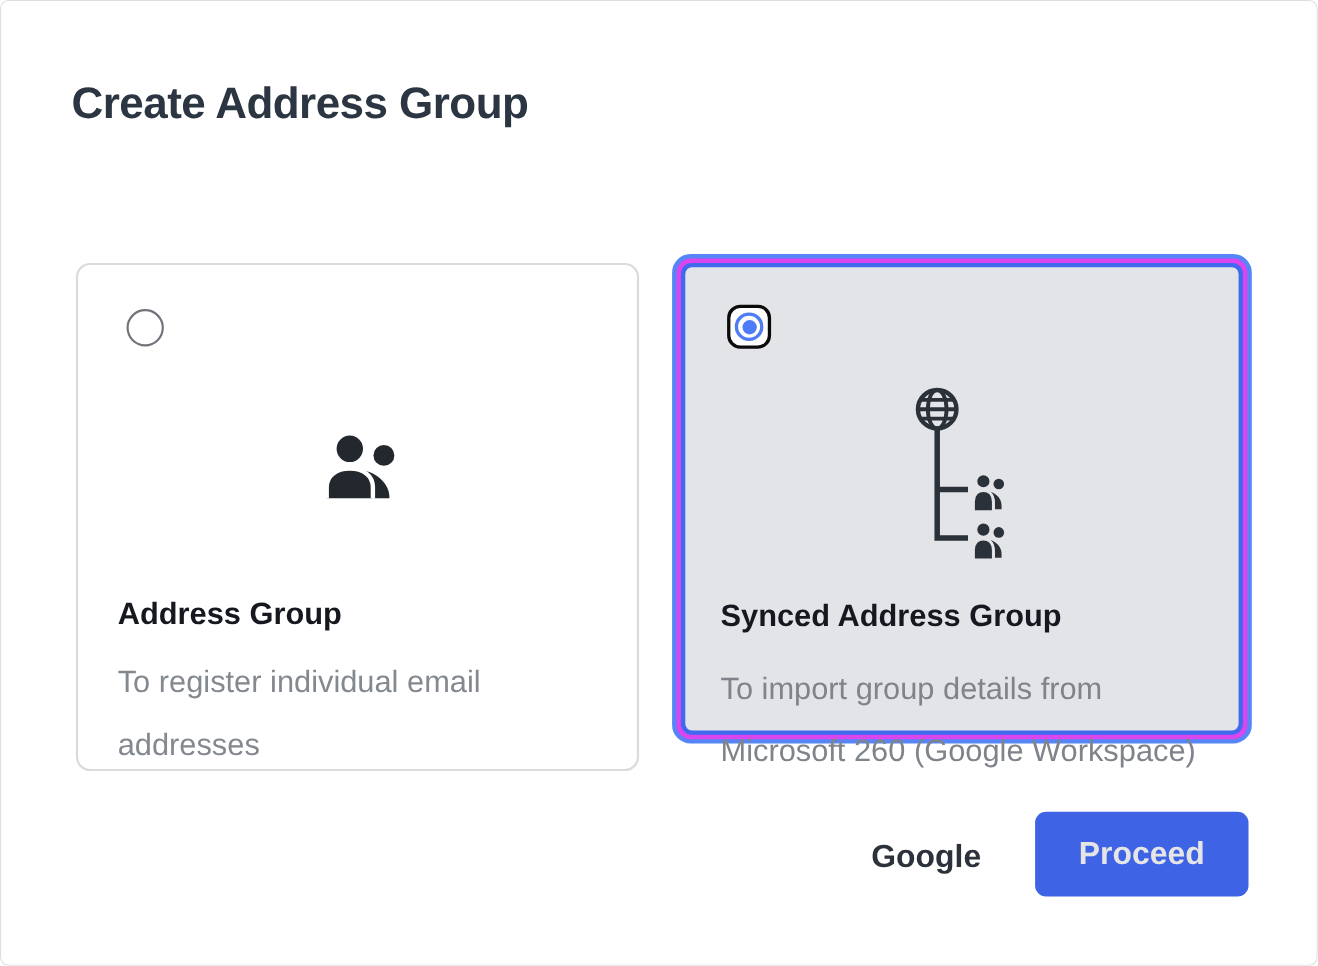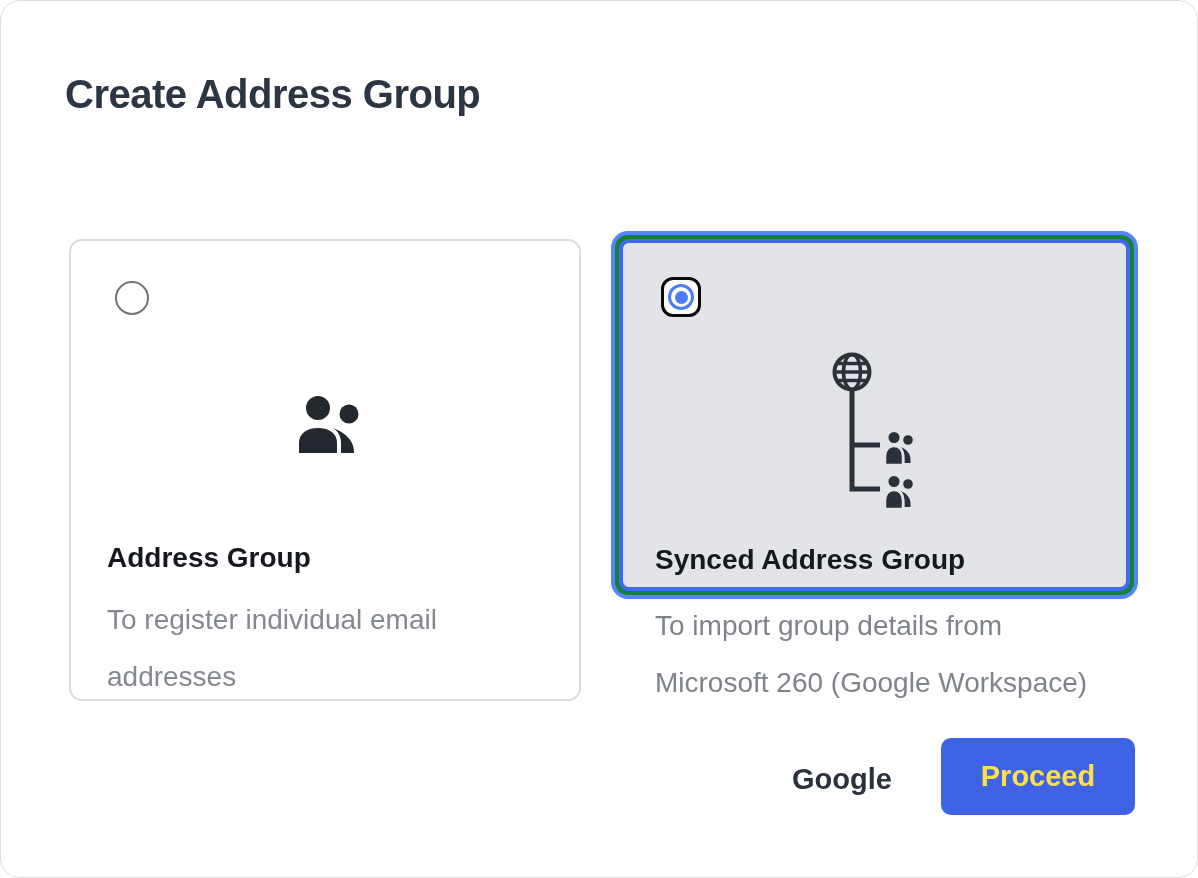--- a/index.html
+++ b/index.html
@@ -1,21 +1,21 @@
 <!DOCTYPE html>
 <html><head>
 <meta charset="utf-8">
 <style>
   * { box-sizing: border-box; margin: 0; padding: 0; }
   html, body { width: 1198px; height: 878px; background: #ffffff; }
   body { font-family: "Liberation Sans", "DejaVu Sans", sans-serif; position: relative; }
 
   .modal {
     position: absolute; left: 0; top: 0; width: 1198px; height: 878px;
-    background: #ffffff; border: 1px solid #dcdee1; border-radius: 20px;
+    background: #ffffff; border: 1px solid #dcdee1; border-radius: 8px;
     overflow: hidden;
   }
 
   .dialog-title {
     position: absolute; left: 64px; top: 70px;
     font-size: 40px; font-weight: 700; color: #2c3642; line-height: 46px;
     letter-spacing: -0.5px;
   }
 
   .section-label {
@@ -40,22 +40,22 @@
     position: absolute; left: 36px; top: 300px;
     font-size: 28px; font-weight: 700; color: #15191f; line-height: 34px;
   }
   .card-desc {
     position: absolute; left: 36px; top: 350px; width: 430px;
     font-size: 28px; font-weight: 400; color: #84888f; line-height: 57px;
   }
 
   
   .card-selected {
-    position: absolute; left: 610px; top: 230px; width: 527px; height: 368px;
-    background: #15803d; border: 4px solid #5585f7; border-radius: 17px;
+    position: absolute; left: 610px; top: 230px; width: 527px; height: 445px;
+    background: #d946ef; border: 4px solid #5585f7; border-radius: 17px;
     padding: 4px; cursor: pointer;
   }
   .card-selected-inner {
     position: relative; width: 100%; height: 100%;
     background: #e3e4e8; border: 4px solid #4169ee; border-radius: 10px;
   }
   .radio-selected {
     position: absolute; left: 38px; top: 34px; width: 40px; height: 40px;
     background: #ffffff; border: 3.5px solid #0b0b0c; border-radius: 12px;
     display: flex; align-items: center; justify-content: center;
@@ -74,21 +74,21 @@
   
   .cancel-button {
     position: absolute; left: 780px; top: 752px; width: 122px; height: 52px;
     display: flex; align-items: center; justify-content: center;
     font-size: 29px; font-weight: 700; color: #2b323c; cursor: pointer;
     background: transparent; border: none;
   }
   .proceed-button {
     position: absolute; left: 940px; top: 737px; width: 194px; height: 77px;
     display: flex; align-items: center; justify-content: center;
-    font-size: 29px; font-weight: 700; color: #fde047;
+    font-size: 29px; font-weight: 700; color: #e5e5e5;
     background: #3e63e5; border: none; border-radius: 10px; cursor: pointer;
   }
 </style>
 </head>
 <body>
 
 <div class="modal">
 
   <h1 class="dialog-title">Create Address Group</h1>
 

